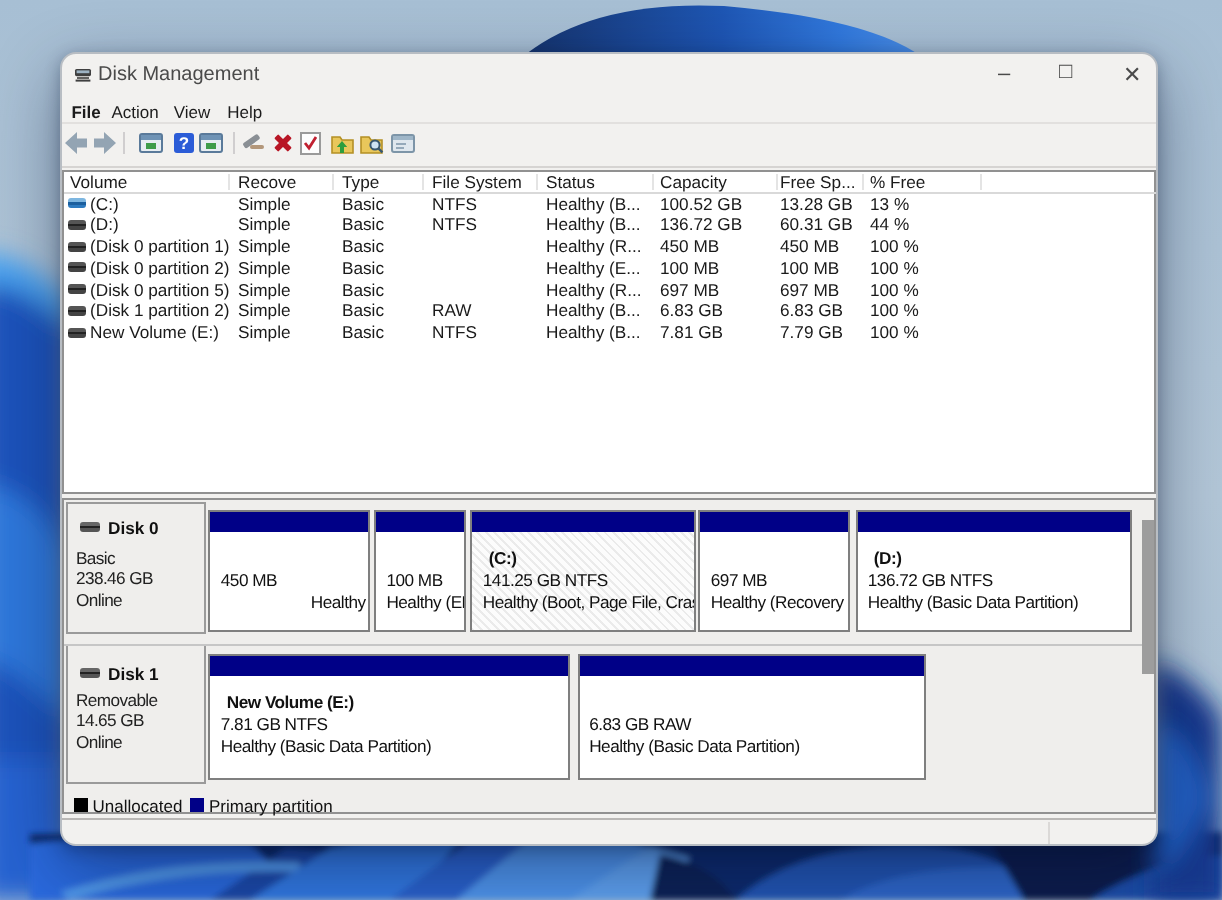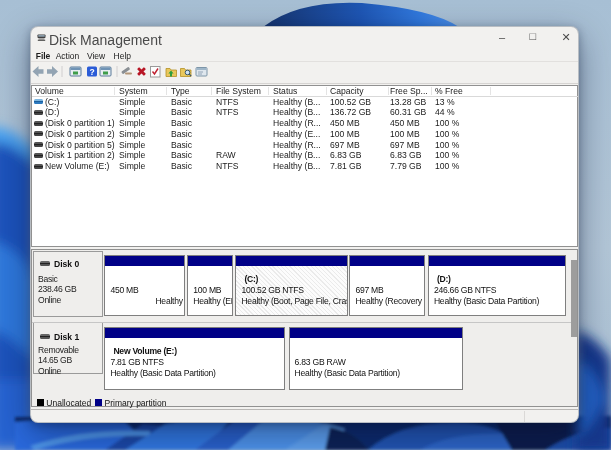--- a/index.html
+++ b/index.html
@@ -4,21 +4,21 @@
 <style>
   html,body{margin:0;padding:0;width:611px;height:450px;overflow:hidden;}
   body{font-family:"Liberation Sans",sans-serif;-webkit-font-smoothing:antialiased;}
   #wall{position:absolute;left:0;top:0;width:611px;height:450px;}
   #win{position:absolute;left:30px;top:26px;width:549px;height:397px;
        background:#f2f1ef;border:1px solid rgba(125,138,152,.5);border-radius:8px;
        box-shadow:0 12px 34px rgba(5,15,45,.42),0 2px 8px rgba(5,15,45,.3);
        box-sizing:border-box;overflow:hidden;}
   .abs{position:absolute;}
   
-  #title{left:18px;top:4.5px;font-size:14px;color:#4a4a4a;}
+  #title{left:18px;top:4.5px;font-size:10px;color:#4a4a4a;}
   .wbtn{top:4px;font-size:11px;color:#4a4a4a;}
   
   .menu{top:23.5px;font-size:8.5px;color:#1c1c1c;}
   #menuline{left:0;top:33.5px;width:547px;height:1px;background:#e2e0de;}
   #toolline{left:0;top:56px;width:547px;height:1px;background:#d6d4d2;}
   
   #listpane{left:0px;top:58px;width:547px;height:162px;background:#fff;
             border:1px solid #919191;box-sizing:border-box;}
   .hsep{top:0.5px;width:1px;height:8.5px;background:#e4e4e4;position:absolute;}
   #hdrline{position:absolute;left:0;top:9.5px;width:547px;height:1px;background:#d9d9d9;}
@@ -164,21 +164,21 @@
 
     <rect x="165" y="3.5" width="11" height="8.5" rx="1" fill="#dfe7ee" stroke="#7d95a8" stroke-width="1"></rect>
     <rect x="165.5" y="4" width="10" height="2" fill="#9fb6c8"></rect>
     <line x1="167" y1="8" x2="172" y2="8" stroke="#7d95a8" stroke-width="0.8"></line>
     <line x1="167" y1="10" x2="171" y2="10" stroke="#7d95a8" stroke-width="0.8"></line>
   </svg>
   <div class="abs" id="toolline"></div>
 
   <div class="abs" id="listpane">
     <div class="hcell" style="left:3px">Volume</div>
-    <div class="hcell" style="left:87px">System</div>
+    <div class="hcell" style="left:87px">Recove</div>
     <div class="hcell" style="left:139px">Type</div>
     <div class="hcell" style="left:184px">File System</div>
     <div class="hcell" style="left:241px">Status</div>
     <div class="hcell" style="left:298px">Capacity</div>
     <div class="hcell" style="left:358px">Free Sp...</div>
     <div class="hcell" style="left:403px">% Free</div>
     <div class="hsep" style="left:82px"></div>
     <div class="hsep" style="left:134px"></div>
     <div class="hsep" style="left:179px"></div>
     <div class="hsep" style="left:236px"></div>
@@ -269,52 +269,52 @@
   <div class="abs" id="botpane">
 
     <div class="dlabel" style="top:1px;height:66px;">
       <div class="dicon" style="left:6px;top:9px"></div>
       <div class="dl-t" style="left:20px;top:7px">Disk 0</div>
       <div class="dl-s" style="top:21.5px">Basic</div>
       <div class="dl-s" style="top:32px">238.46 GB</div>
       <div class="dl-s" style="top:43px">Online</div>
     </div>
 
-    <div class="dlabel" style="top:72px;height:52px;">
+    <div class="dlabel" style="top:72px;height:70px;">
       <div class="dicon" style="left:6px;top:11px"></div>
       <div class="dl-t" style="left:20px;top:9px">Disk 1</div>
       <div class="dl-s" style="top:21.5px">Removable</div>
       <div class="dl-s" style="top:32px">14.65 GB</div>
       <div class="dl-s" style="top:43px">Online</div>
     </div>
   <div class="part" style="left: 72.4px; width: 80.3px; top: 5px; height: 61px;">
         <div class="pbar"></div>
         <div class="pt" style="top: 28.5px;">450 MB</div>
         <div class="pt" style="top: 39.5px; margin-left: 45px;">Healthy (Recove</div>
       </div>
       <div class="part" style="left: 155.2px; width: 45.6px; top: 5px; height: 61px;">
         <div class="pbar"></div>
         <div class="pt" style="top: 28.5px;">100 MB</div>
         <div class="pt" style="top: 39.5px;">Healthy (EFI</div>
       </div>
       <div class="part hatch" style="left: 203.4px; width: 112.3px; top: 5px; height: 61px;">
         <div class="pbar"></div>
         <div class="pt" style="top: 17.5px; left: 8px;"><b>(C:)</b></div>
-        <div class="pt" style="top: 28.5px;">100.52 GB NTFS</div>
+        <div class="pt" style="top: 28.5px;">141.25 GB NTFS</div>
         <div class="pt" style="top: 39.5px;">Healthy (Boot, Page File, Crash Du</div>
       </div>
       <div class="part" style="left: 317.4px; width: 76px; top: 5px; height: 61px;">
         <div class="pbar"></div>
         <div class="pt" style="top: 28.5px;">697 MB</div>
         <div class="pt" style="top: 39.5px;">Healthy (Recovery</div>
       </div>
       <div class="part" style="left: 395.9px; width: 138.5px; top: 5px; height: 61px;">
         <div class="pbar"></div>
         <div class="pt" style="top: 17.5px; left: 8px;"><b>(D:)</b></div>
-        <div class="pt" style="top: 28.5px;">246.66 GB NTFS</div>
+        <div class="pt" style="top: 28.5px;">136.72 GB NTFS</div>
         <div class="pt" style="top: 39.5px;">Healthy (Basic Data Partition)</div>
       </div>
       <div class="part" style="left: 72.4px; width: 180.6px; top: 77px; height: 63px;">
         <div class="pbar"></div>
         <div class="pt" style="top: 17.5px; left: 8px;"><b>New Volume  (E:)</b></div>
         <div class="pt" style="top: 28.5px;">7.81 GB NTFS</div>
         <div class="pt" style="top: 39.5px;">Healthy (Basic Data Partition)</div>
       </div>
       <div class="part" style="left: 256.6px; width: 174.4px; top: 77px; height: 63px;">
         <div class="pbar"></div>

